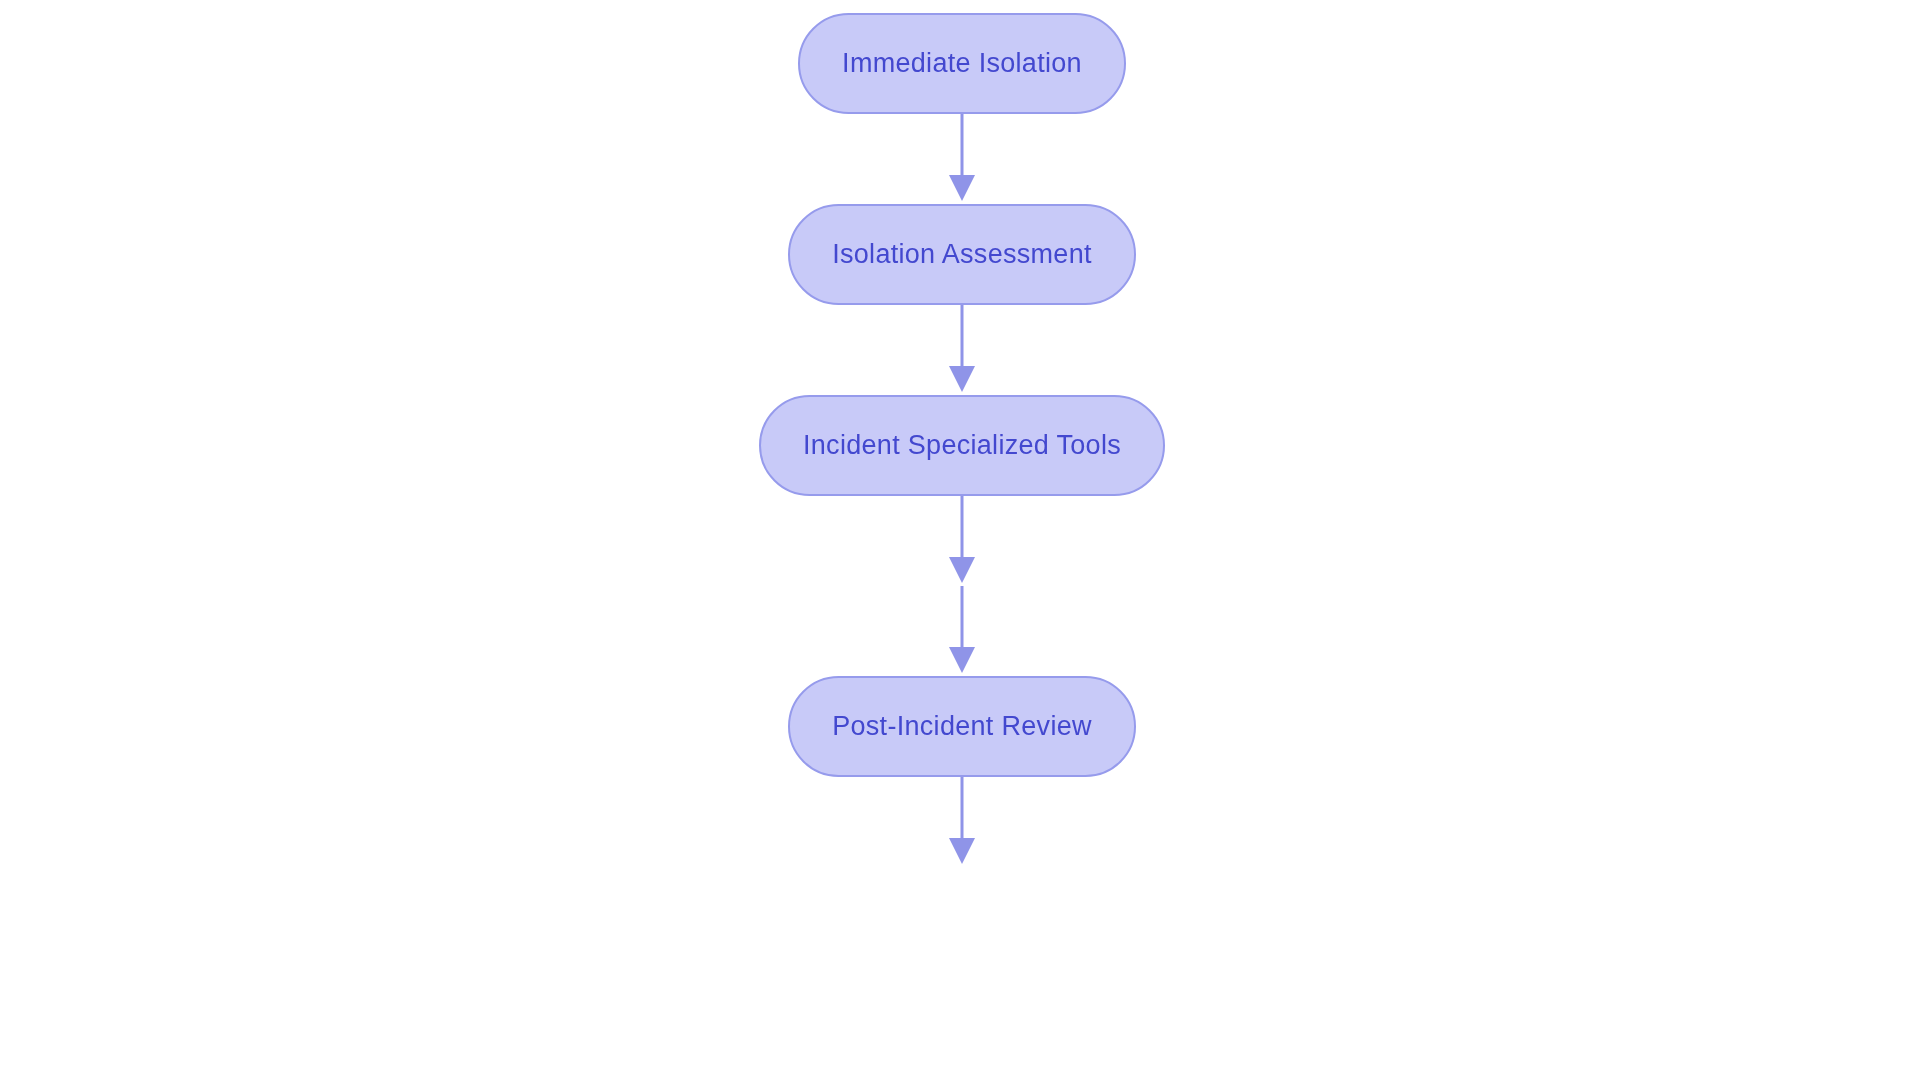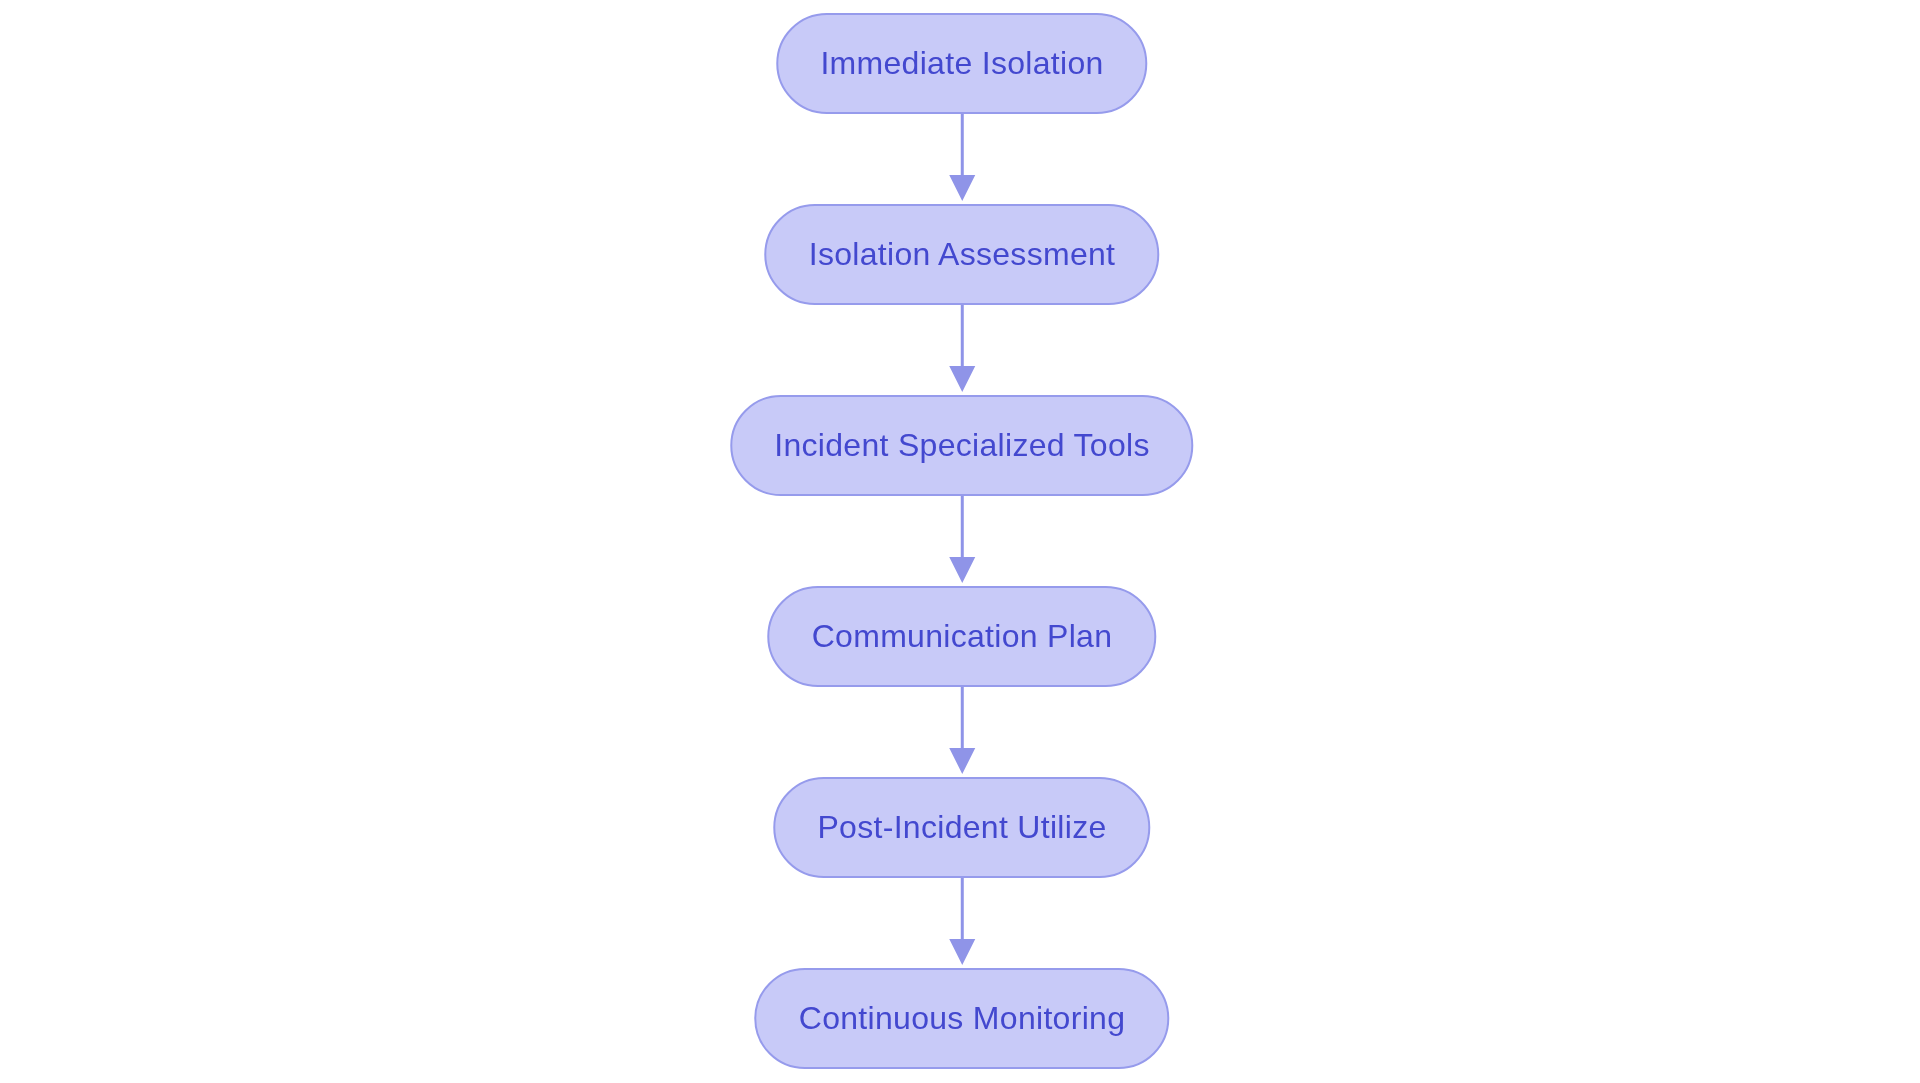--- a/index.html
+++ b/index.html
@@ -35,21 +35,21 @@
   .node {
     height: 101px;
     min-width: 280px;
     padding: 0 42px;
     border-radius: 50.5px;
     background: var(--node-fill);
     border: 2px solid var(--node-border);
     display: flex;
     align-items: center;
     justify-content: center;
-    font-size: 32px;
+    font-size: 27px;
     letter-spacing: 0.3px;
     color: var(--node-text);
     white-space: nowrap;
   }
   .arrow {
     position: relative;
     height: 90px;
     width: 28px;
     flex: 0 0 auto;
   }
@@ -93,30 +93,24 @@
     </div>
 
     <div class="arrow"></div>
 
     <div class="node">
       <span>Incident Specialized Tools</span>
     </div>
 
     <div class="arrow"></div>
 
+
+    <div class="arrow"></div>
+
     <div class="node">
-      <span>Communication Plan</span>
+      <span>Post-Incident Review</span>
     </div>
 
     <div class="arrow"></div>
 
-    <div class="node">
-      <span>Post-Incident Utilize</span>
-    </div>
-
-    <div class="arrow"></div>
-
-    <div class="node">
-      <span>Continuous Monitoring</span>
-    </div>
 
   </div>
 </div>
 
 </body></html>

